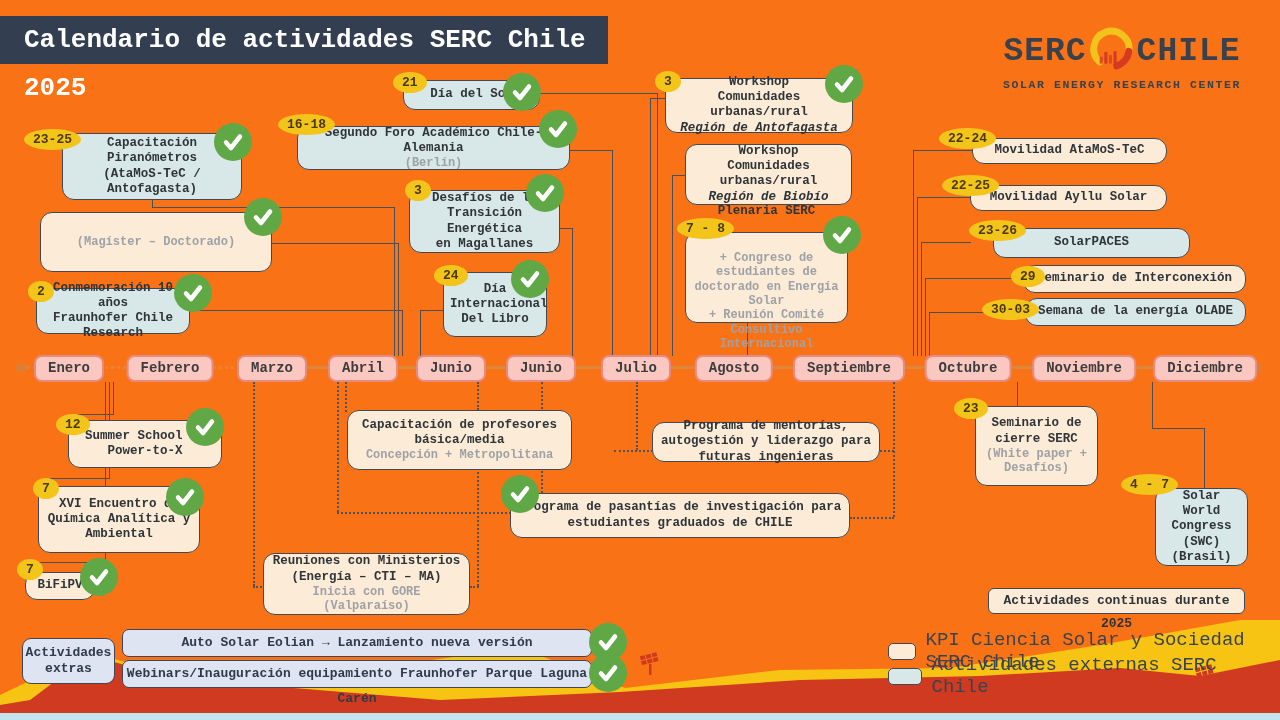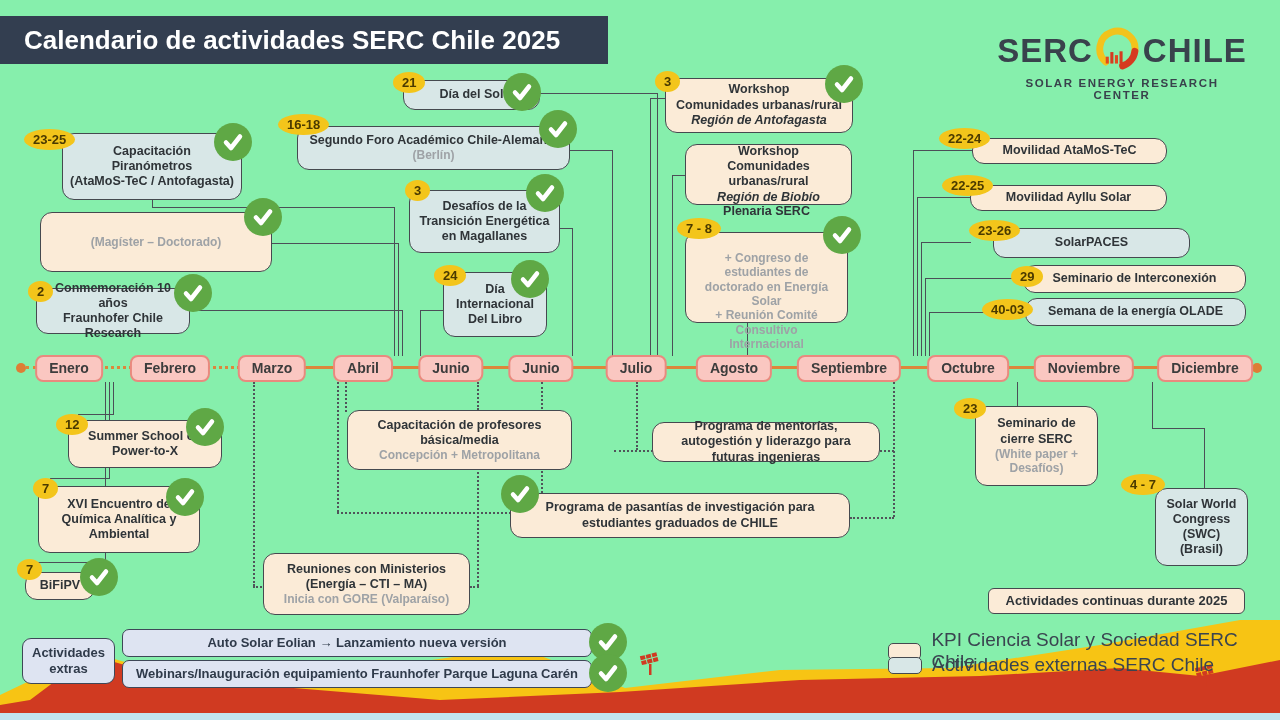--- a/index.html
+++ b/index.html
@@ -1,17 +1,17 @@
 <!DOCTYPE html>
 <html><head>
 <meta charset="utf-8">
 <style>
   html,body{margin:0;padding:0;background:#dfe7ea;}
-  .stage{position:relative;width:1280px;height:720px;background:#86efac;overflow:hidden;
-         font-family:Liberation Sans, sans-serif;}
+  .stage{position:relative;width:1280px;height:720px;background:#f97316;overflow:hidden;
+         font-family:Liberation Mono, monospace;}
   
   .hdr{position:absolute;left:0;top:16px;width:608px;height:48px;background:#333E50;color:#fff;
        font-size:26px;font-weight:bold;line-height:48px;padding-left:24px;box-sizing:border-box;z-index:8;}
   
   .logo{position:absolute;left:1002px;top:26px;width:240px;text-align:center;z-index:8;}
   .logo-row{display:flex;align-items:center;justify-content:center;gap:2px;}
   .logo-word{font-size:33px;font-weight:bold;color:#39424C;letter-spacing:1px;line-height:34px;}
   .logo-sub{font-size:11.5px;color:#39424C;letter-spacing:1.6px;margin-top:1px;font-weight:bold;}
   
   .tl-dot{position:absolute;width:10px;height:10px;border-radius:50%;background:#DD7E35;z-index:3;}
@@ -267,21 +267,21 @@
         <div class="t">SolarPACES</div>
       </div>
       <div class="badge" style="left: 969px; top: 220px;">23-26</div>
       <div class="evt kpi" style="left: 1023px; top: 265px; width: 223px; height: 28px;">
         <div class="t">Seminario de Interconexión</div>
       </div>
       <div class="badge" style="left: 1011px; top: 266px;">29</div>
       <div class="evt ext" style="left: 1025px; top: 298px; width: 221px; height: 28px;">
         <div class="t">Semana de la energía OLADE</div>
       </div>
-      <div class="badge" style="left: 982px; top: 299px;">40-03</div>
+      <div class="badge" style="left: 982px; top: 299px;">30-03</div>
       <div class="evt kpi" style="left: 68px; top: 420px; width: 154px; height: 48px;">
         <div class="t">Summer School on
 Power-to-X</div>
       </div>
       <div class="badge" style="left: 56px; top: 414px;">12</div>
       <div class="check" style="left: 186px; top: 408px;">
         <svg width="24" height="24" viewBox="0 0 24 24">
           <path d="M5 12.5 L10 18 L19 6.5" fill="none" stroke="#fff" stroke-width="4.5" stroke-linecap="round" stroke-linejoin="round"></path>
         </svg>
       </div>

